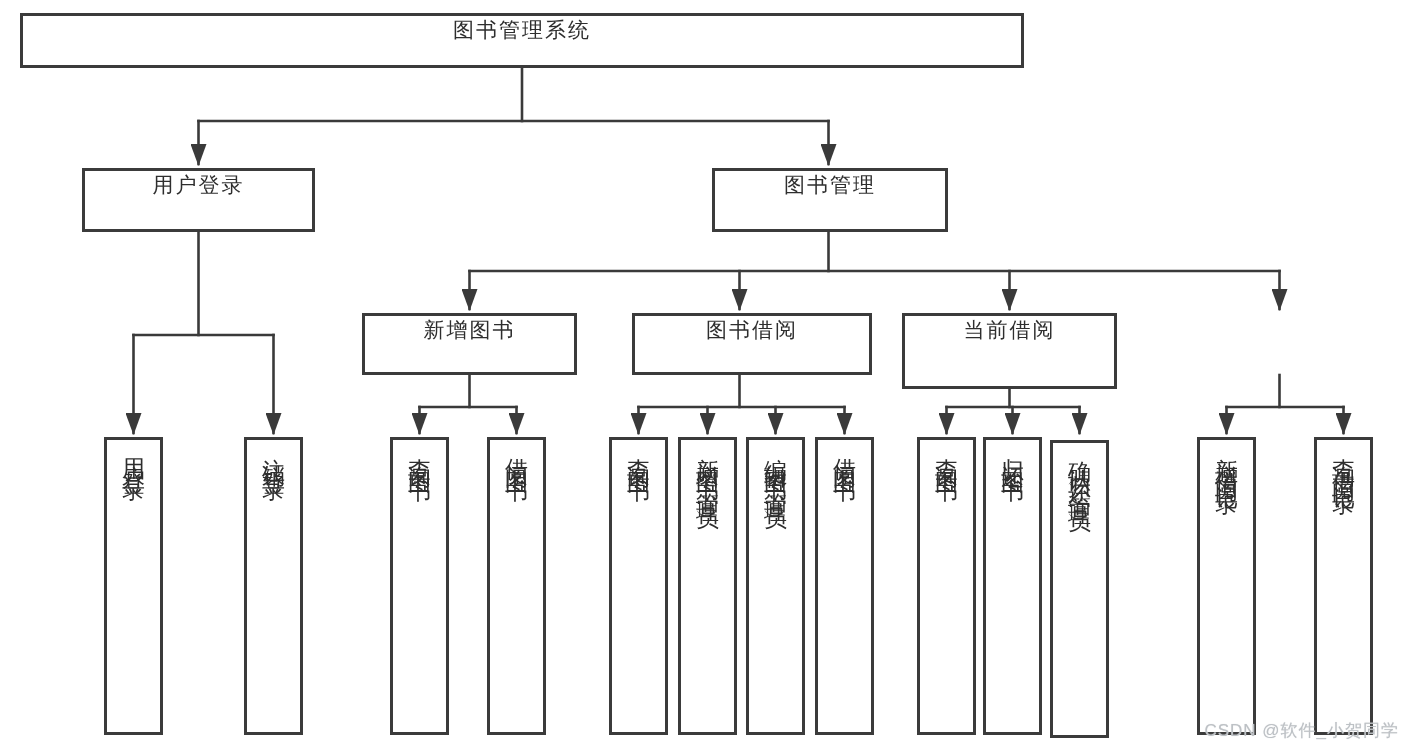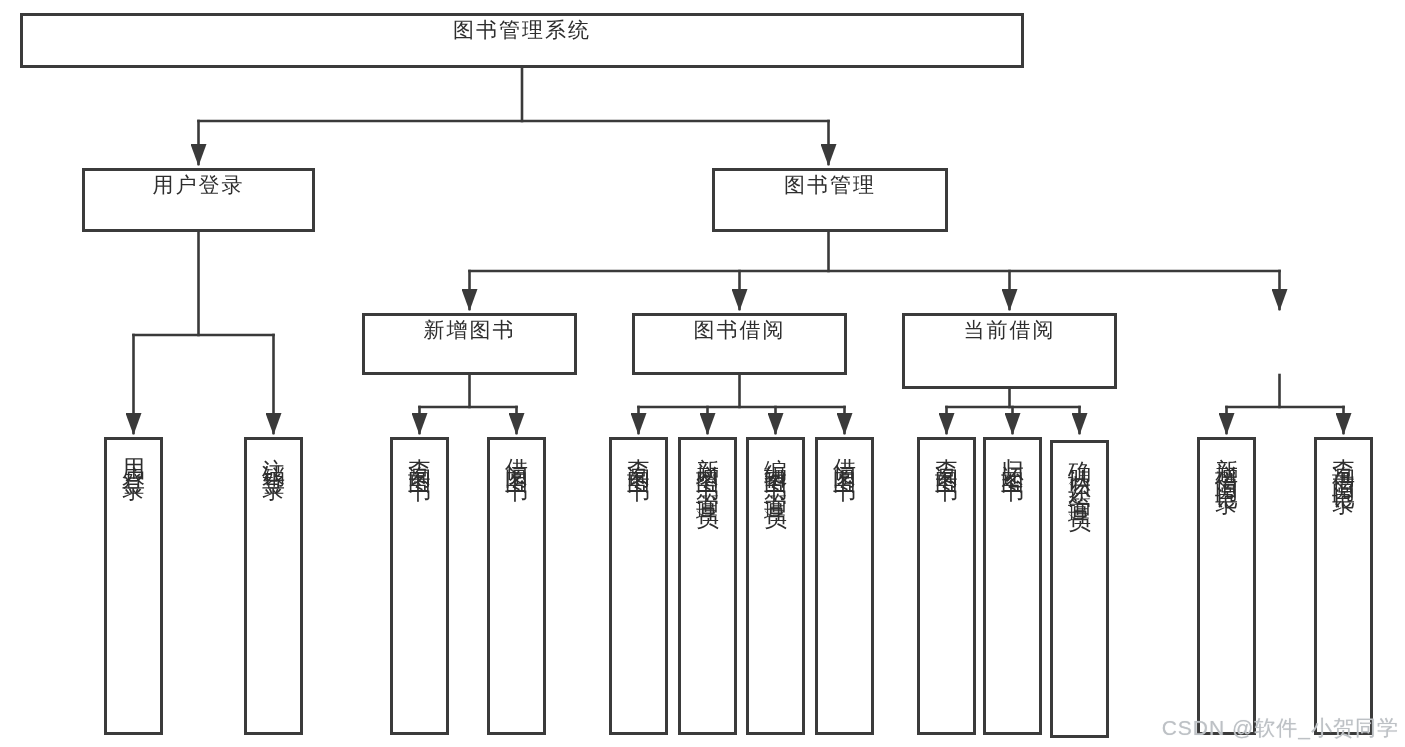--- a/index.html
+++ b/index.html
@@ -44,21 +44,21 @@
     letter-spacing: 7px;
     line-height: 1;
     color: #2e2e2e;
     white-space: nowrap;
   }
   .watermark {
     position: absolute;
     right: 6px;
     bottom: 5px;
     z-index: 3;
-    font-size: 21px;
+    font-size: 17px;
     letter-spacing: 1px;
     color: #bdc1c5;
     text-shadow: 0 0 1px #d8dadd;
     white-space: nowrap;
   }
 </style>
 </head>
 <body>
 
 <div class="canvas">
@@ -120,21 +120,21 @@
   <div class="box" style="left:82px; top:168px; width:233px; height:64px;">
     <span class="hlabel">用户登录</span>
   </div>
   <div class="box" style="left:712px; top:168px; width:236px; height:64px;">
     <span class="hlabel">图书管理</span>
   </div>
 
   <div class="box" style="left:362px; top:313px; width:215px; height:62px;">
     <span class="hlabel">新增图书</span>
   </div>
-  <div class="box" style="left:632px; top:313px; width:215px; height:62px;">
+  <div class="box" style="left:632px; top:313px; width:240px; height:62px;">
     <span class="hlabel">图书借阅</span>
   </div>
   <div class="box" style="left:902px; top:313px; width:215px; height:76px;">
     <span class="hlabel">当前借阅</span>
   </div>
 
   <div class="box leaf" style="left:104px; top:437px; width:59px; height:298px;">
     <span class="vtext">用户登录</span>
   </div>
   <div class="box leaf" style="left:244px; top:437px; width:59px; height:298px;">

